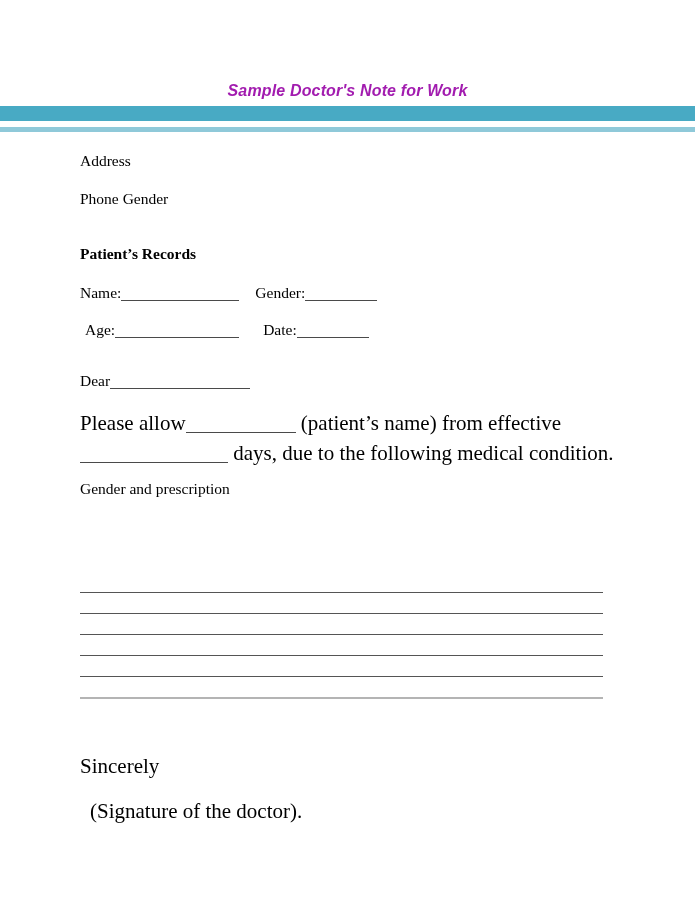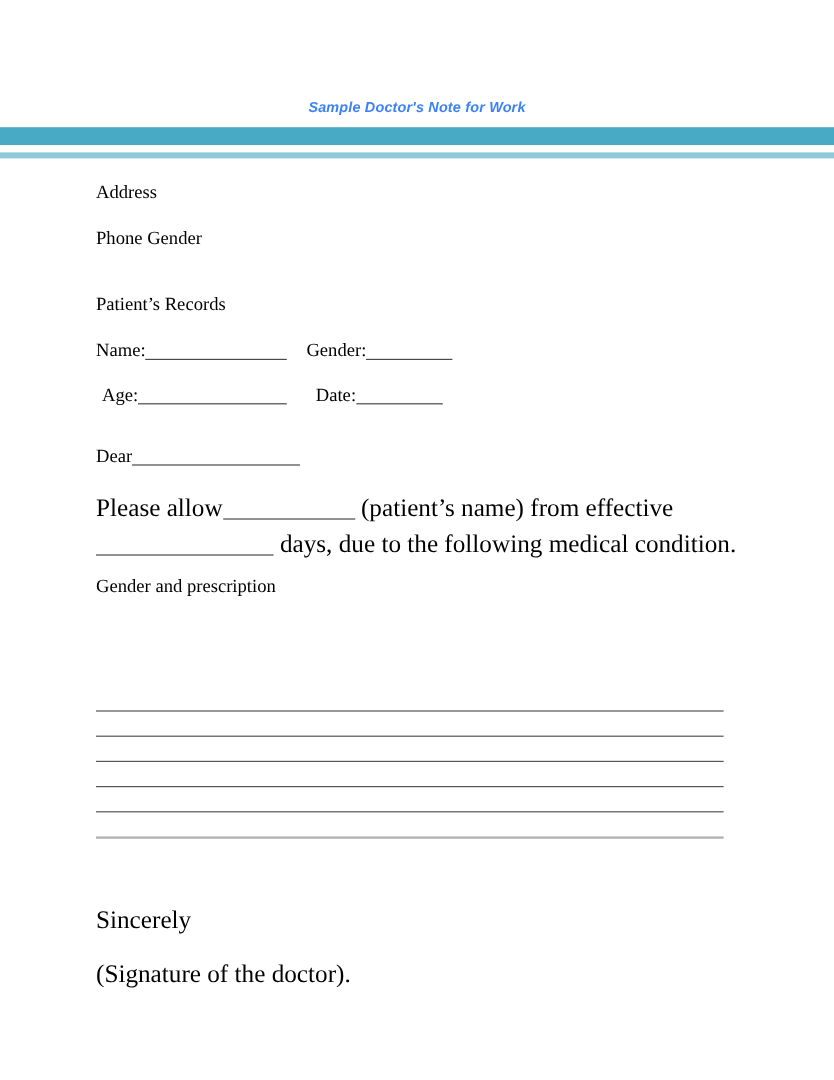--- a/index.html
+++ b/index.html
@@ -26,23 +26,23 @@
   
   .doc-title {
     position: absolute;
     left: 0;
     top: 82px;
     width: 695px;
     text-align: center;
     font-family: "Liberation Sans", "DejaVu Sans", sans-serif;
     font-weight: bold;
     font-style: italic;
-    font-size: 12px;
+    font-size: 16px;
     letter-spacing: 0.15px;
-    color: #3b82f6;
+    color: #a21caf;
   }
 
   
   .bar-wrap {
     position: absolute;
     left: 0;
     top: 106px;
     width: 695px;
   }
   .bar-thick {
@@ -69,21 +69,21 @@
     width: 540px;
     font-size: 15.5px;
     line-height: 1.1;
   }
 
   .clinic-line {
     margin: 0 0 21px 0;
   }
 
   .section-head {
-    font-weight: normal;
+    font-weight: bold;
     font-size: 15.5px;
     margin: 38px 0 22px 0;
   }
 
   
   .fill {
     display: inline-block;
     border-bottom: 1.2px solid #4a4a4a;
     vertical-align: -3px;
     height: 11px;
@@ -137,21 +137,21 @@
   
   .closing {
     position: absolute;
     left: 80px;
     top: 755px;
     width: 540px;
     font-size: 21px;
     line-height: 1.1;
   }
   .closing .sincerely { margin: 0 0 22px 0; }
-  .closing .signature { margin: 0; }
+  .closing .signature { margin: 10px; }
 </style>
 </head>
 <body>
 
 <div class="page">
 
   <div class="doc-title">Sample Doctor's Note for Work</div>
 
   <div class="bar-wrap">
     <div class="bar-thick"></div>

